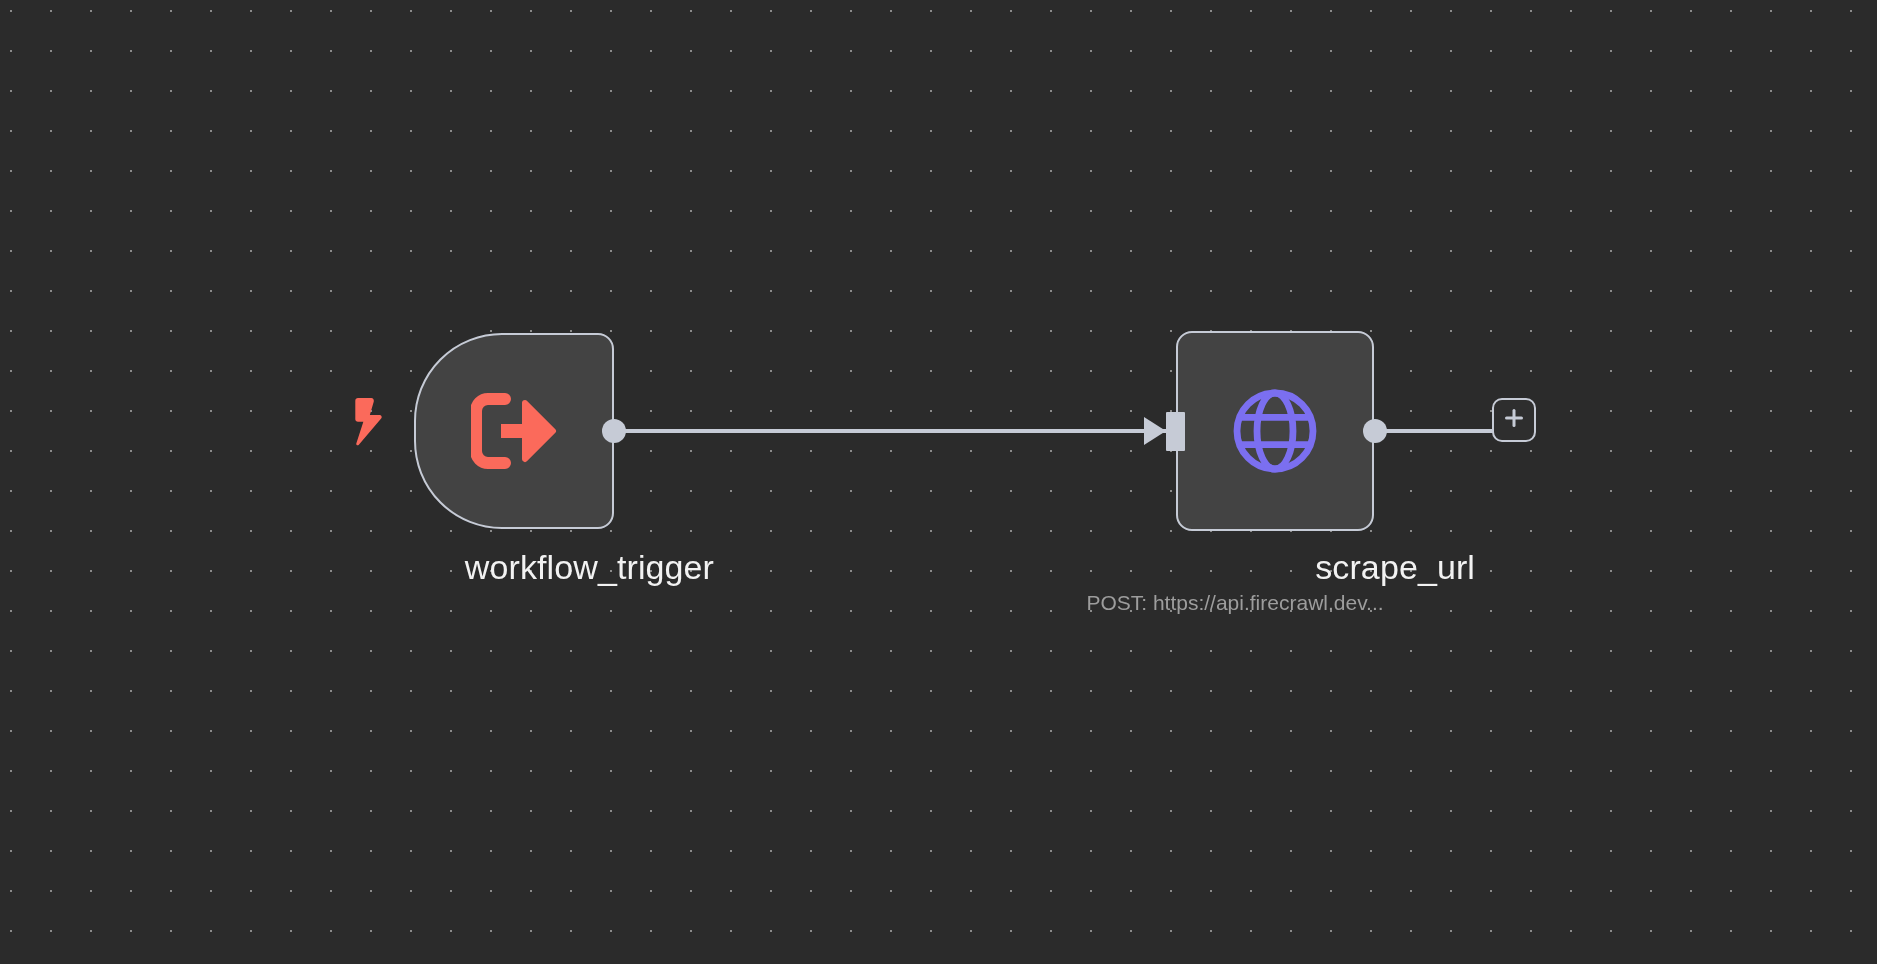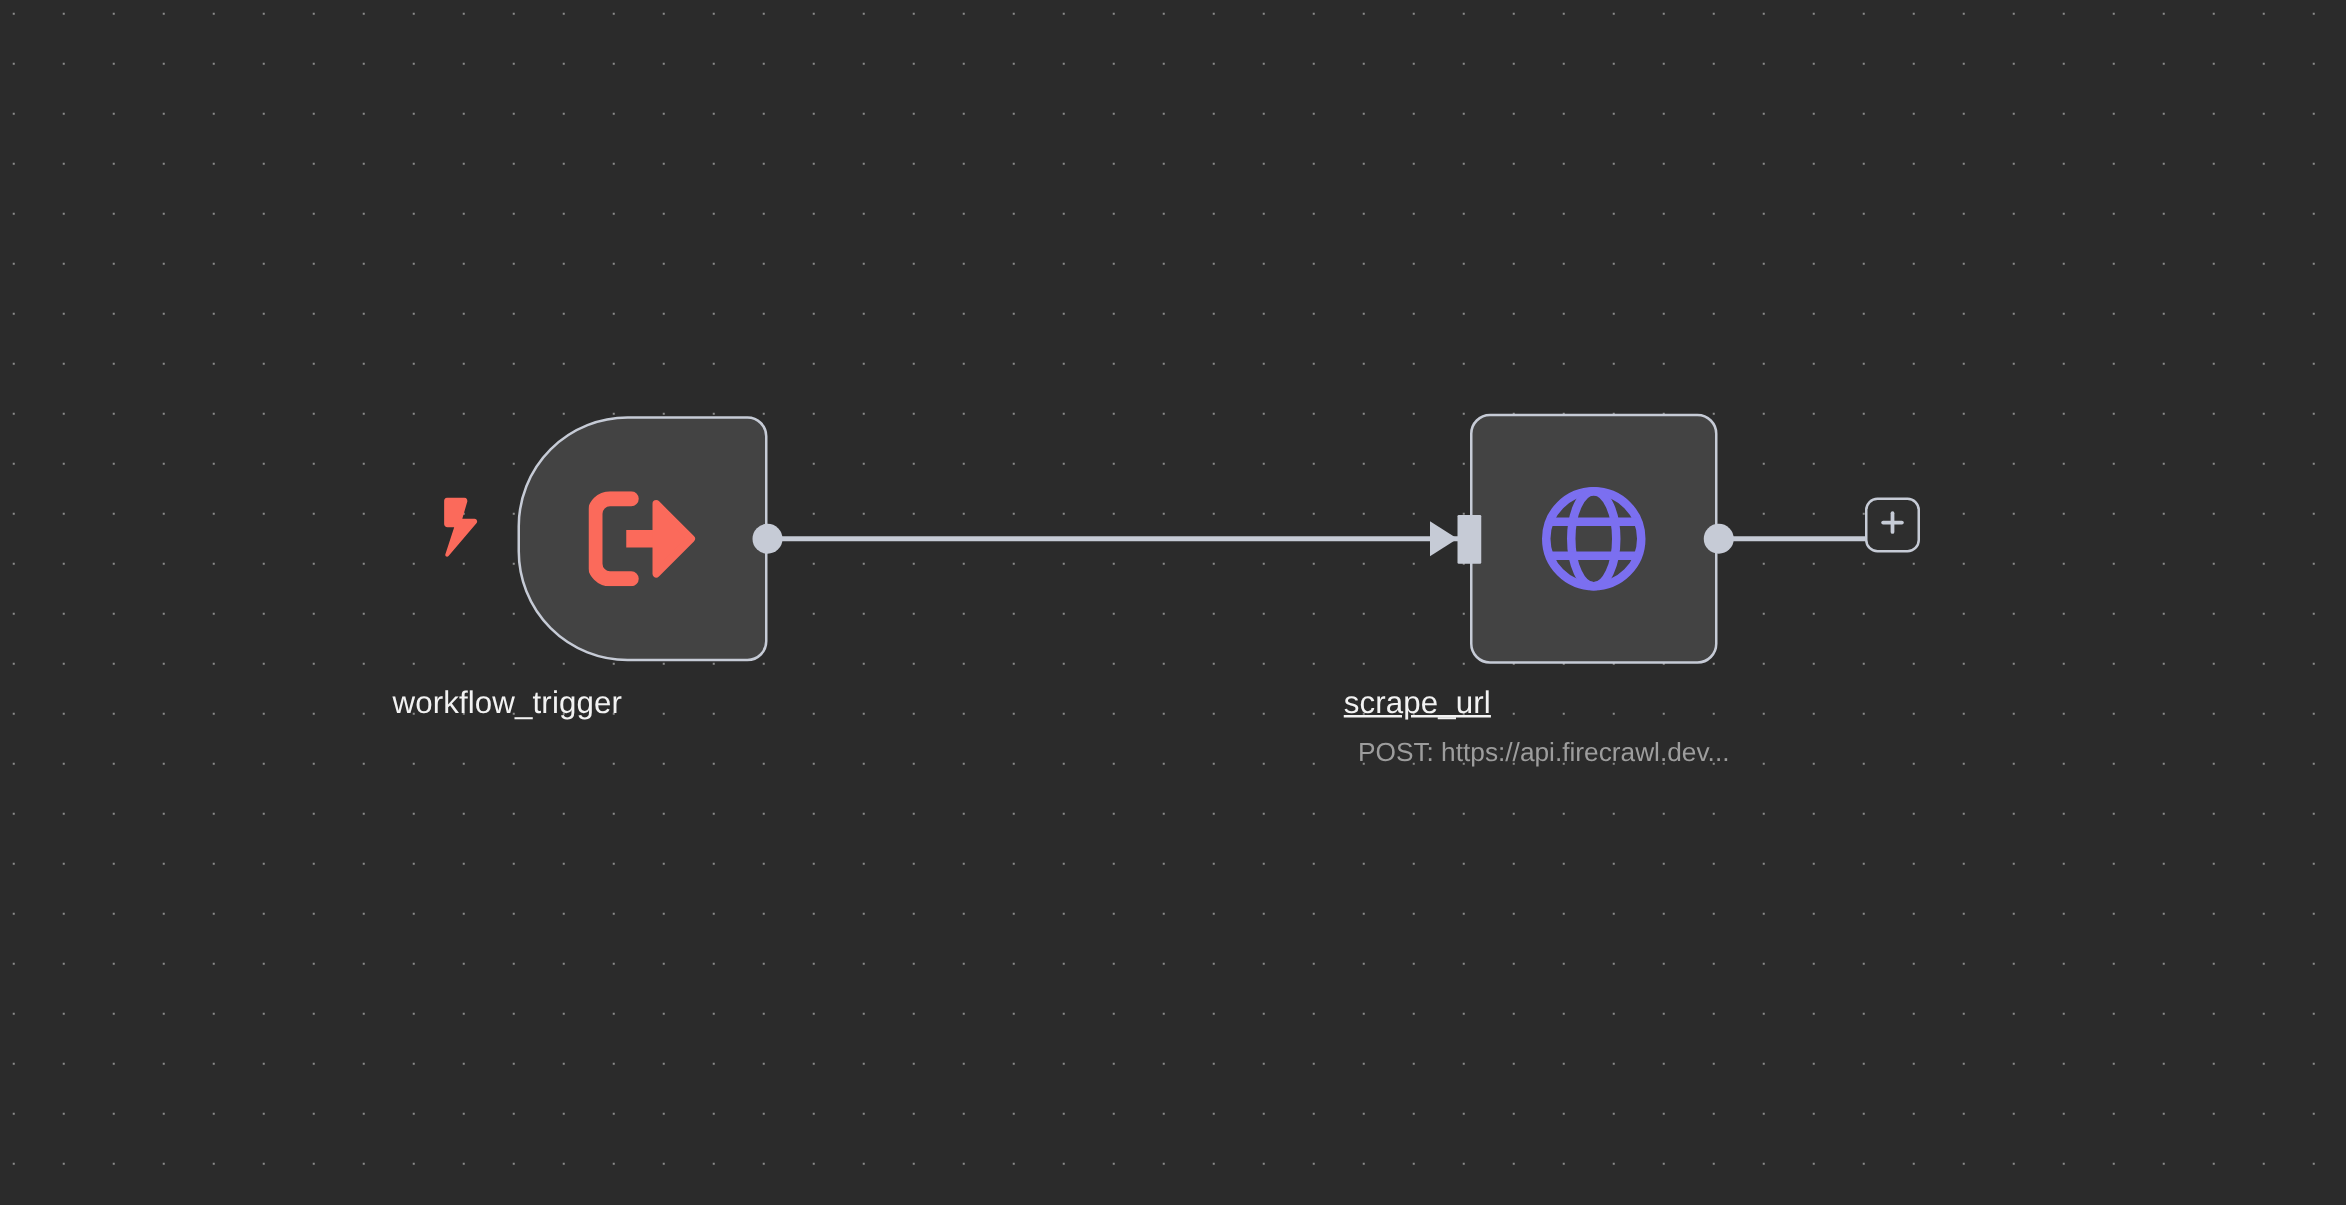--- a/index.html
+++ b/index.html
@@ -116,37 +116,36 @@
     border-radius: 10px;
     background: #2e2e2e;
     display: flex;
     align-items: center;
     justify-content: center;
   }
 
   
   .node-label {
     position: absolute;
-    text-align: left;
+    text-align: right;
     color: #f2f2f2;
-    font-size: 25px;
+    font-size: 34px;
     font-weight: 400;
     white-space: nowrap;
     letter-spacing: 0.1px;
   }
   .label-trigger {
     left: 314px;
     top: 548px;
     width: 400px;
   }
   .label-action {
     left: 1075px;
     top: 548px;
     width: 400px;
-    text-decoration: underline;
   }
   .node-sublabel {
     position: absolute;
     left: 1035px;
     top: 591px;
     width: 400px;
     text-align: center;
     color: #9d9d9d;
     font-size: 21px;
     white-space: nowrap;

